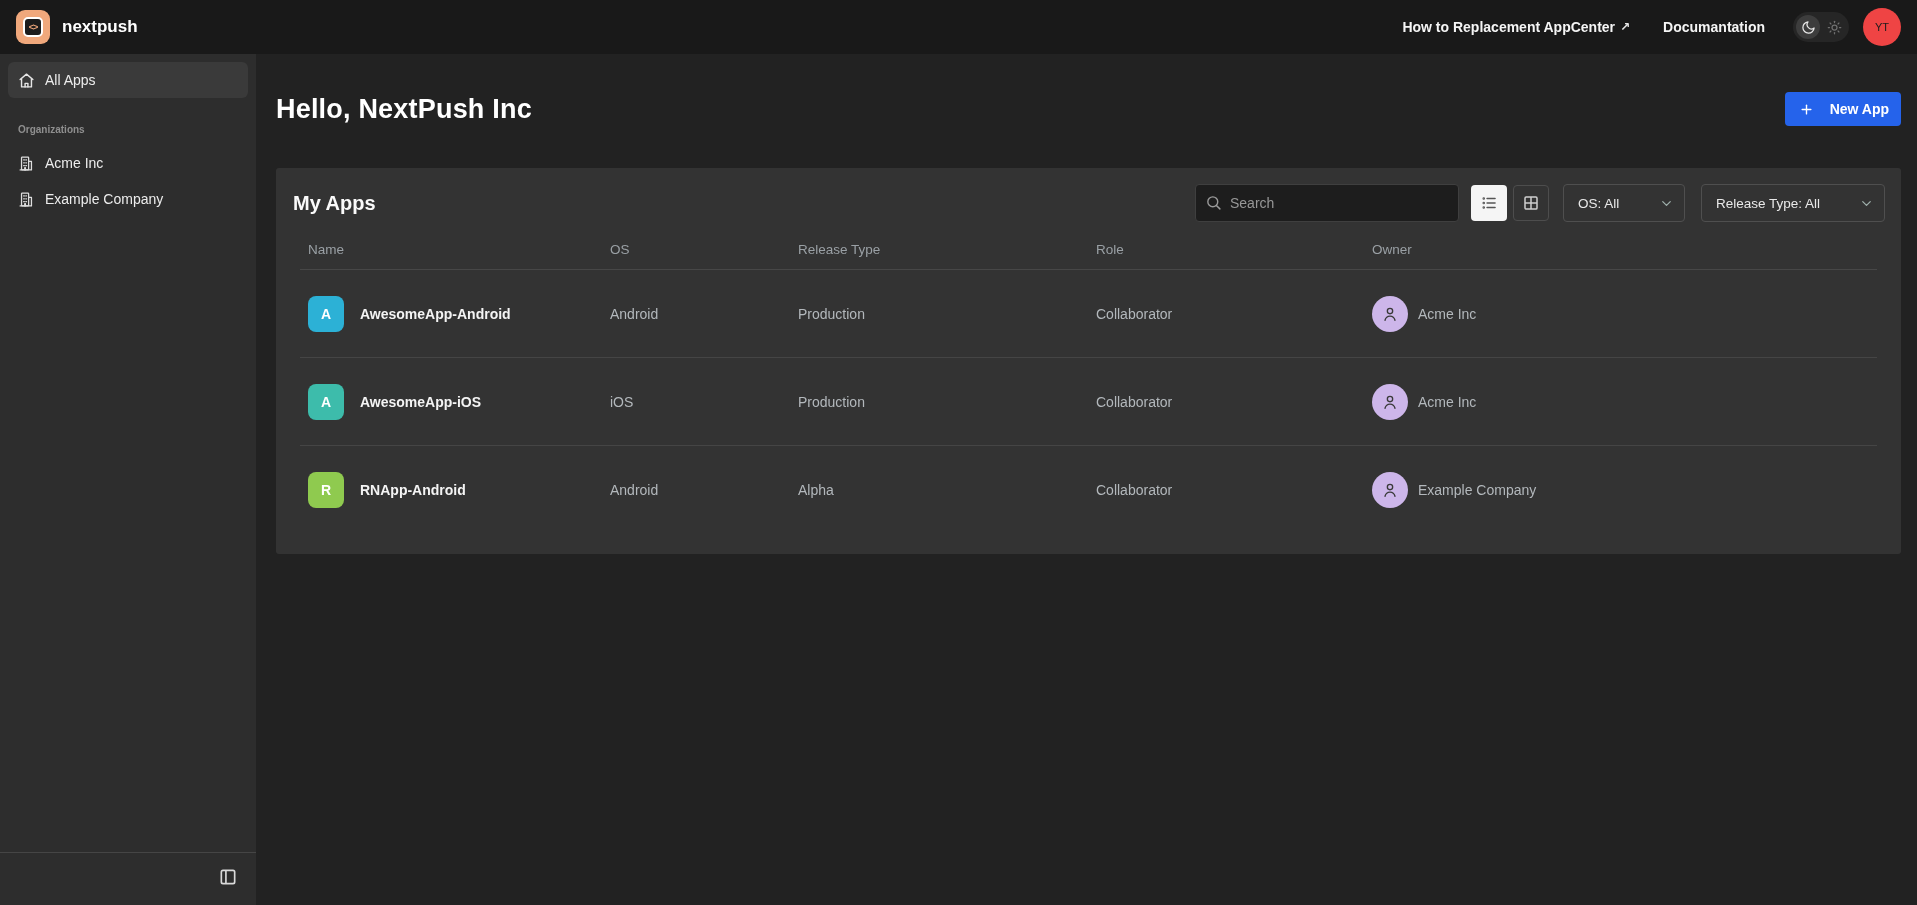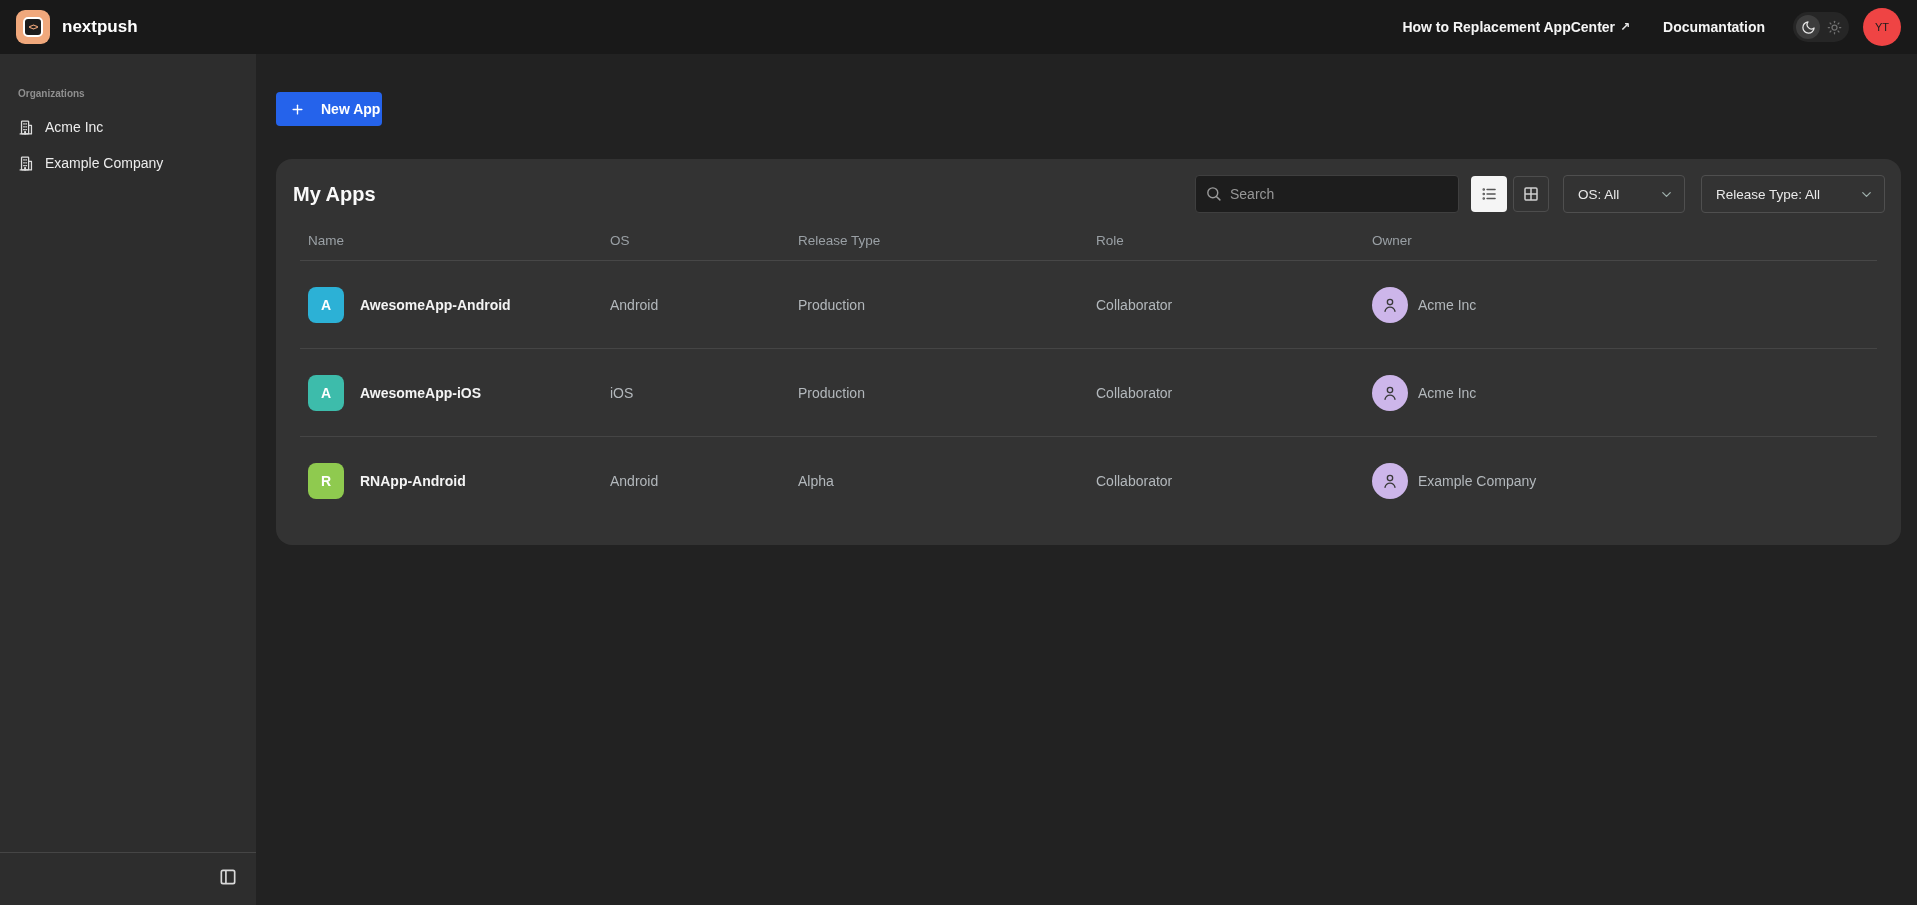--- a/index.html
+++ b/index.html
@@ -79,28 +79,28 @@
   }
 
   
   .main { flex: 1; padding: 0 16px 0 20px; }
   .heading-row {
     margin-top: 38px; display: flex; align-items: center; justify-content: space-between;
   }
   .greeting { font-size: 27px; font-weight: 700; color: #ffffff; letter-spacing: 0.2px; }
   .new-app-btn {
     background: #2563eb; color: #ffffff; border: none; border-radius: 4px;
-    height: 34px; padding: 0 2px 0 14px; font-size: 14px; font-weight: 600;
+    height: 34px; padding: 0 12px 0 14px; font-size: 14px; font-weight: 600;
     display: flex; align-items: center; gap: 16px; cursor: pointer;
     font-family: inherit;
   }
 
   
   .panel {
-    margin-top: 33px; background: #333333; border-radius: 16px;
+    margin-top: 42px; background: #333333; border-radius: 3px;
     padding: 16px 0 20px 0;
   }
   .panel-header {
     display: flex; align-items: center; justify-content: space-between;
     padding: 0 16px 8px 17px;
   }
   .panel-title { font-size: 20px; font-weight: 600; color: #fafafa; }
   .filters { display: flex; align-items: center; }
   .search-box { position: relative; width: 264px; height: 38px; margin-right: 12px; }
   .search-box svg { position: absolute; left: 10px; top: 10px; }
@@ -191,20 +191,28 @@
       </span>
     </div>
     <div class="avatar">YT</div>
   </div>
 </header>
 
 <div class="shell">
 
   <aside class="sidebar">
     <nav class="side-nav">
+      <div class="side-item active">
+        <svg width="17" height="17" viewBox="0 0 24 24" fill="none" stroke="#e6e6e6" stroke-width="2" stroke-linecap="round" stroke-linejoin="round">
+            <path d="M3 10.5 12 3l9 7.5"></path>
+            <path d="M5 9.5V21h14V9.5"></path>
+            <path d="M10 21v-5h4v5"></path>
+          </svg>
+        <span>All Apps</span>
+      </div>
       <div class="side-label">Organizations</div>
       <div class="side-item">
         <svg width="17" height="17" viewBox="0 0 24 24" fill="none" stroke="#dedede" stroke-width="1.8" stroke-linecap="round" stroke-linejoin="round">
             <rect x="5" y="3" width="10" height="18" rx="1"></rect>
             <path d="M15 9h4v12H3"></path>
             <path d="M8 7h1M11 7h1M8 11h1M11 11h1M8 15h1M11 15h1"></path>
             <path d="M9.5 21v-3h1v3"></path>
           </svg>
         <span>Acme Inc</span>
       </div>
@@ -223,20 +231,21 @@
         <svg width="20" height="20" viewBox="0 0 24 24" fill="none" stroke="#d9d9d9" stroke-width="2" stroke-linejoin="round">
             <rect x="4" y="4" width="16" height="16" rx="2"></rect>
             <line x1="9.5" y1="4" x2="9.5" y2="20"></line>
           </svg>
       </button>
     </div>
   </aside>
 
   <main class="main">
     <div class="heading-row">
+      <h1 class="greeting">Hello, NextPush Inc</h1>
       <button class="new-app-btn">
         <svg width="15" height="15" viewBox="0 0 24 24" fill="none" stroke="#ffffff" stroke-width="2.2" stroke-linecap="round">
             <line x1="12" y1="5" x2="12" y2="19"></line>
             <line x1="5" y1="12" x2="19" y2="12"></line>
           </svg>
         <span>New App</span>
       </button>
     </div>
 
     <section class="panel">

